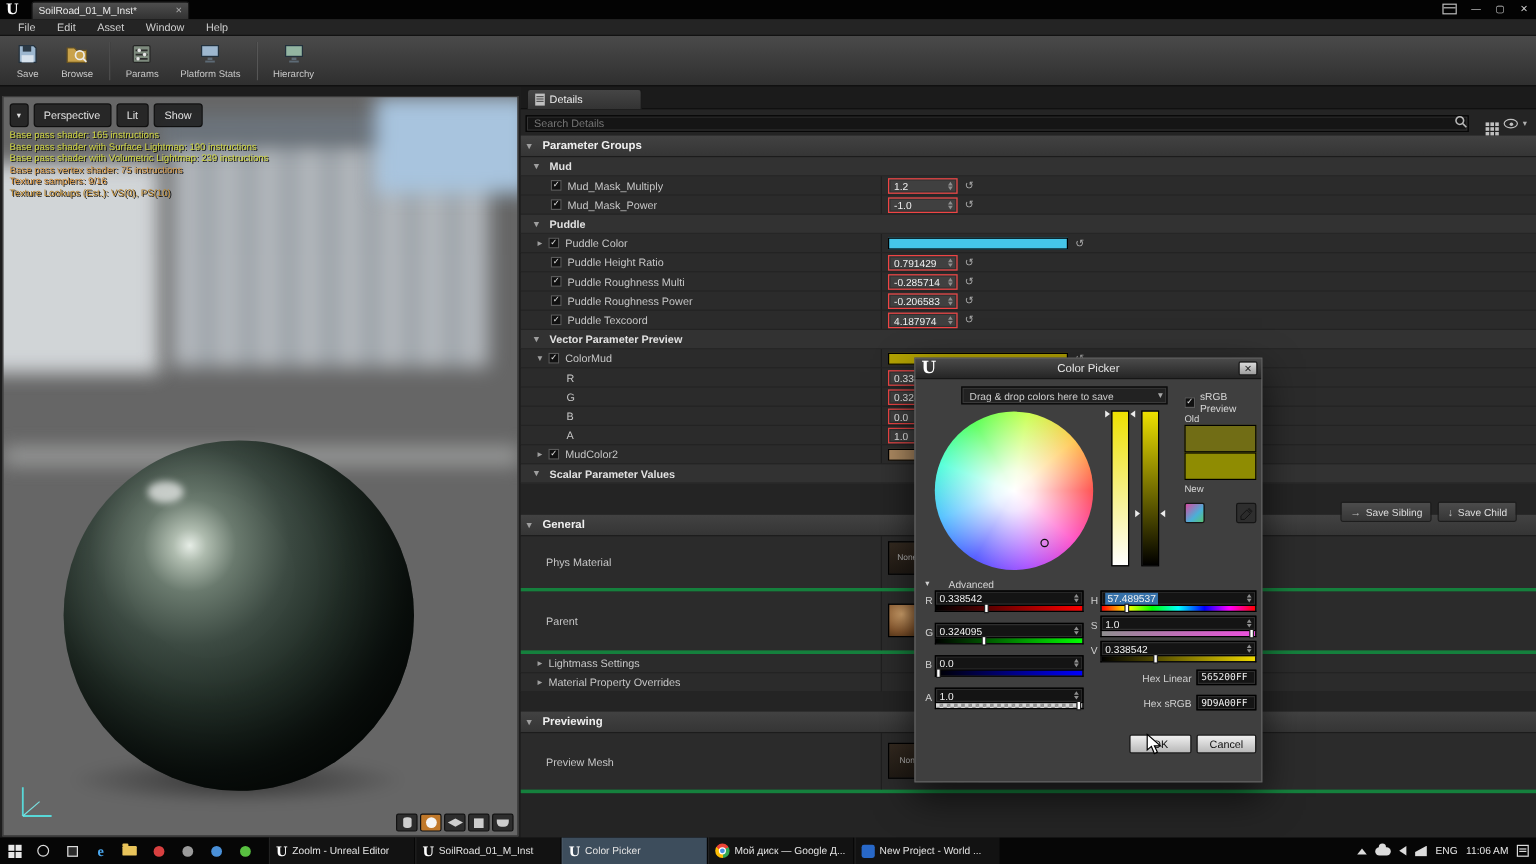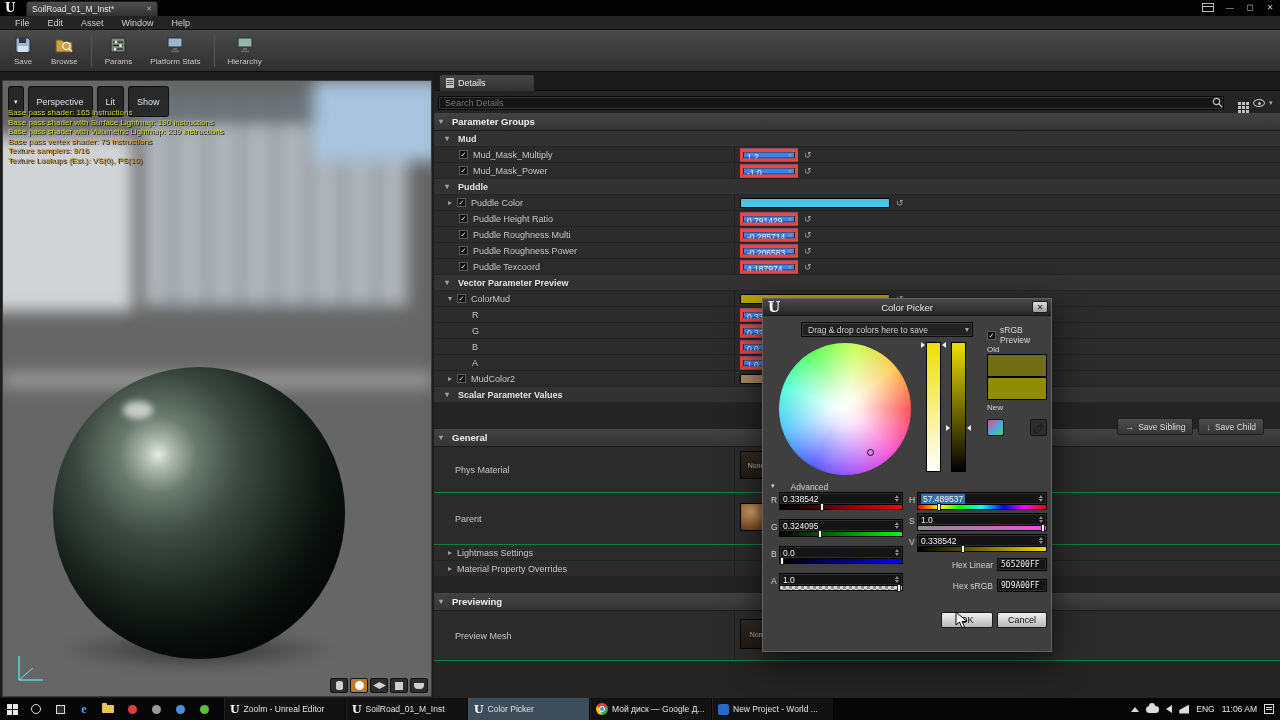--- a/index.html
+++ b/index.html
@@ -30,21 +30,21 @@
 .tbtn{display:flex;flex-direction:column;align-items:center;justify-content:center;gap:2px;
       padding:0 9px;height:40px;color:#c9c9c9;font-size:8px;white-space:nowrap}
 .tsep{width:1px;height:32px;background:#1d1d1d;border-right:1px solid #565656;margin:0 4px}
 
 
 #viewport{position:absolute;left:2px;top:80px;width:430px;height:617px;overflow:hidden;
           border:1px solid #3a3a3a;background:#666}
 .blob{position:absolute;filter:blur(8px)}
 .vp-btns{position:absolute;left:5px;top:5px;display:flex;gap:4px;z-index:4}
 .vbtn{background:rgba(22,22,22,.78);border:1px solid rgba(0,0,0,.6);border-radius:3px;color:#e2e2e2;
-      font-size:9px;height:31px;display:flex;align-items:center;padding:0 8px;gap:3px}
+      font-size:9px;height:20px;display:flex;align-items:center;padding:0 8px;gap:3px}
 .vp-stats{position:absolute;left:5px;top:27px;z-index:4;font-size:8px;line-height:9.5px;
           text-shadow:1px 1px 0 rgba(0,0,0,.9);white-space:nowrap}
 .vp-stats div:nth-child(-n+3){color:#ccd23f}
 .vp-stats div:nth-child(4){color:#d29543}
 .vp-stats div:nth-child(5){color:#cf8a33}
 .vp-stats div:nth-child(6){color:#b9862e}
 .vp-mesh{position:absolute;right:3px;bottom:3px;display:flex;gap:2px;z-index:4}
 .mbtn{width:18px;height:15px;background:#2d2d2d;border:1px solid #121212;border-radius:2px;
       display:flex;align-items:center;justify-content:center}
 .mbtn.on{background:#c0782a}
@@ -74,29 +74,29 @@
 .dc{position:absolute;left:0;top:41px;width:100%}
 .cat{height:18px;display:flex;align-items:center;gap:4px;padding-left:5px;background:linear-gradient(#424242,#353535);
      border-bottom:1px solid #1c1c1c;color:#f0f0f0;font-weight:bold;font-size:9.5px;position:relative}
 .grp{height:16px;display:flex;align-items:center;gap:4px;padding-left:11px;background:#323232;
      border-bottom:1px solid #262626;color:#e2e2e2;font-weight:bold;font-size:9px;position:relative}
 .drow{height:16px;display:flex;align-items:center;background:#2b2b2b;border-bottom:1px solid #232323;
       position:relative;font-size:9px;color:#c6c6c6;padding-left:25px}
 .drow.we{padding-left:14px}
 .drow.chn{padding-left:38px}
 .drow::after,.trow::after{content:"";position:absolute;left:300px;top:0;height:100%;width:1px;background:rgba(0,0,0,.28)}
-.trow{position:relative;background:#2b2b2b;border-bottom:1px solid #15803d;font-size:9px;color:#c6c6c6}
+.trow{position:relative;background:#2b2b2b;border-bottom:3px solid #15803d;font-size:9px;color:#c6c6c6}
 .gapr{background:#242424}
 .exp{color:#9f9f9f;font-size:8px;width:9px}
 .cb{width:9px;height:9px;background:#111;border:1px solid #5a5a5a;display:flex;align-items:center;
     justify-content:center;font-size:7px;color:#e0e0e0;line-height:1;flex:0 0 auto;margin-right:5px}
 .cb.on::before{content:"✓"}
 .val{position:absolute;left:306px;top:50%;transform:translateY(-50%);display:flex;align-items:center;gap:6px}
-.spin{position:relative;width:58px;height:13px;background:#3b82f6;border:3px solid #ef4444;
-      box-shadow:inset 0 0 0 1px #2f2f2f;display:flex;align-items:flex-start;padding:0 10px 0 4px;
+.spin{position:relative;width:58px;height:13px;background:#404040;border:1px solid #ef4444;
+      box-shadow:inset 0 0 0 1px #2f2f2f;display:flex;align-items:flex-end;padding:0 10px 0 4px;
       font-size:8.5px;color:#f0f0f0;white-space:nowrap;overflow:hidden}
 .spin.w152{width:152px}
 .spin::before,.spin::after{content:"";position:absolute;right:3px;border-left:2.5px solid transparent;border-right:2.5px solid transparent}
 .spin::before{top:2px;border-bottom:3px solid #8f8f8f}
 .spin::after{bottom:2px;border-top:3px solid #8f8f8f}
 .reset{color:#a8a8a8;font-size:9px}
 .reset::before{content:"↺"}
 .cbar{width:150px;height:10px;border:1px solid #000}
 .thumb{position:absolute;left:306px;top:4px;width:32px;height:28px;background:linear-gradient(#342a20,#201a14);
        border:1px solid #000;display:flex;align-items:center;justify-content:center;font-size:7px;color:#b8b8b8}

